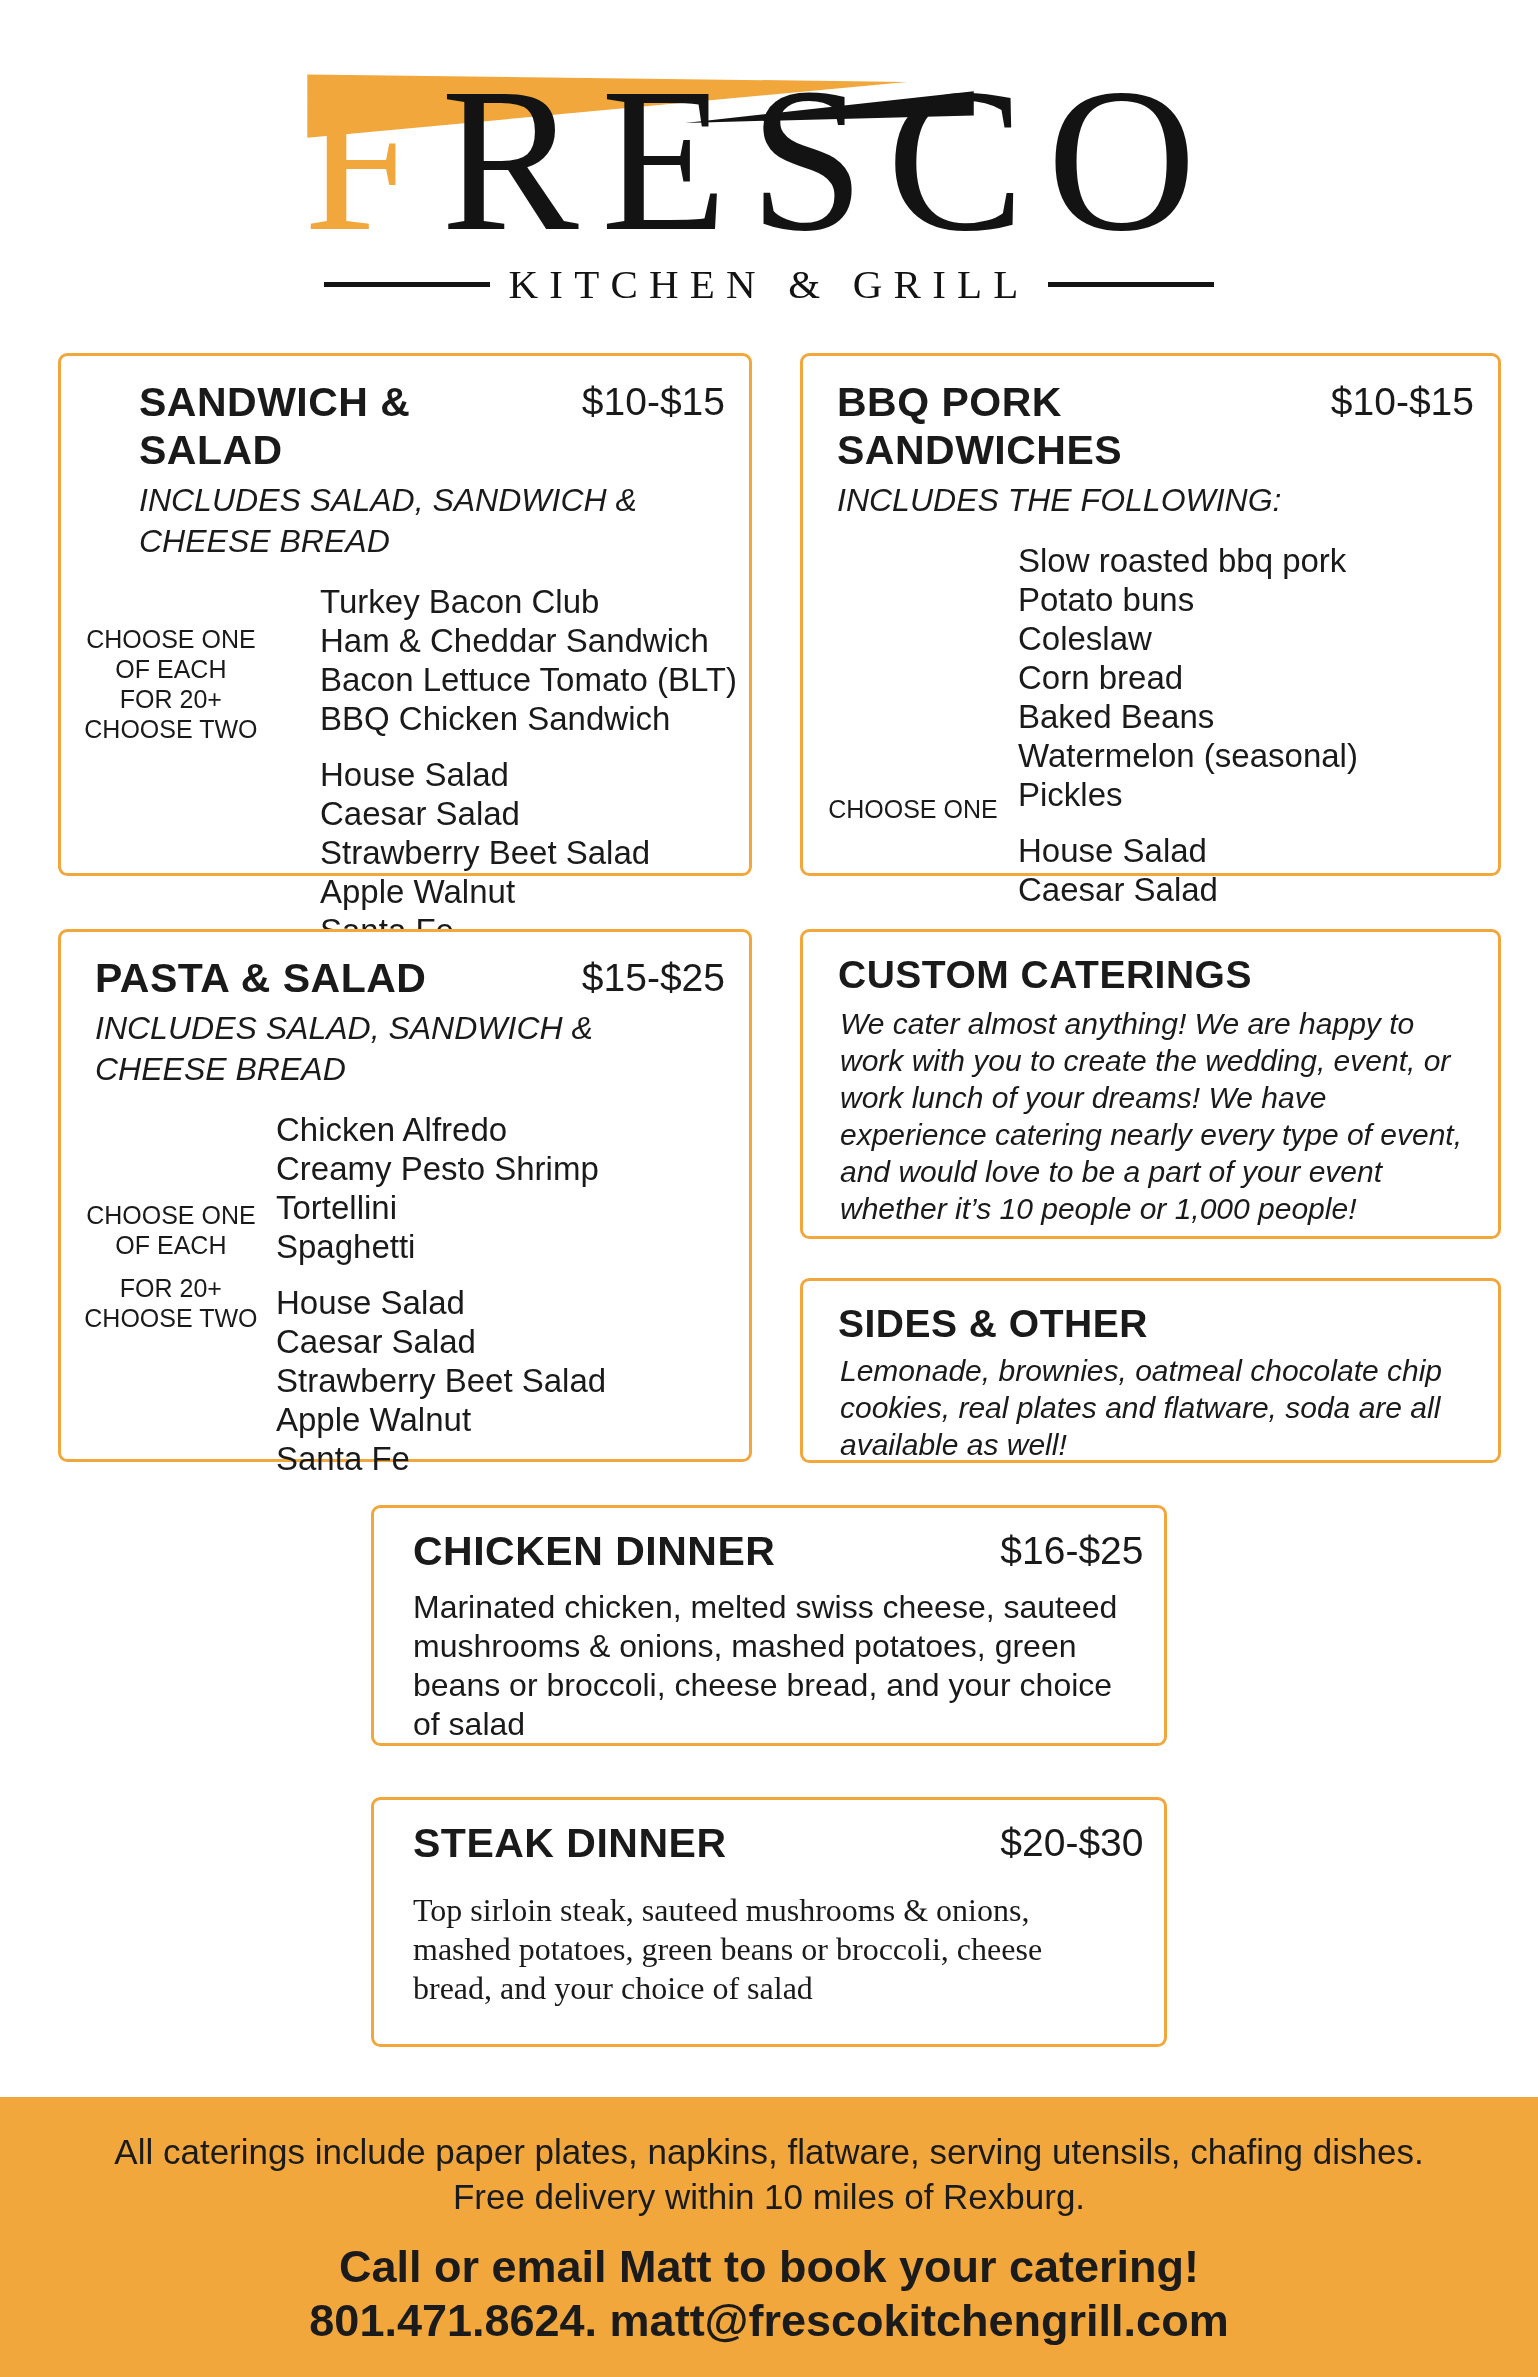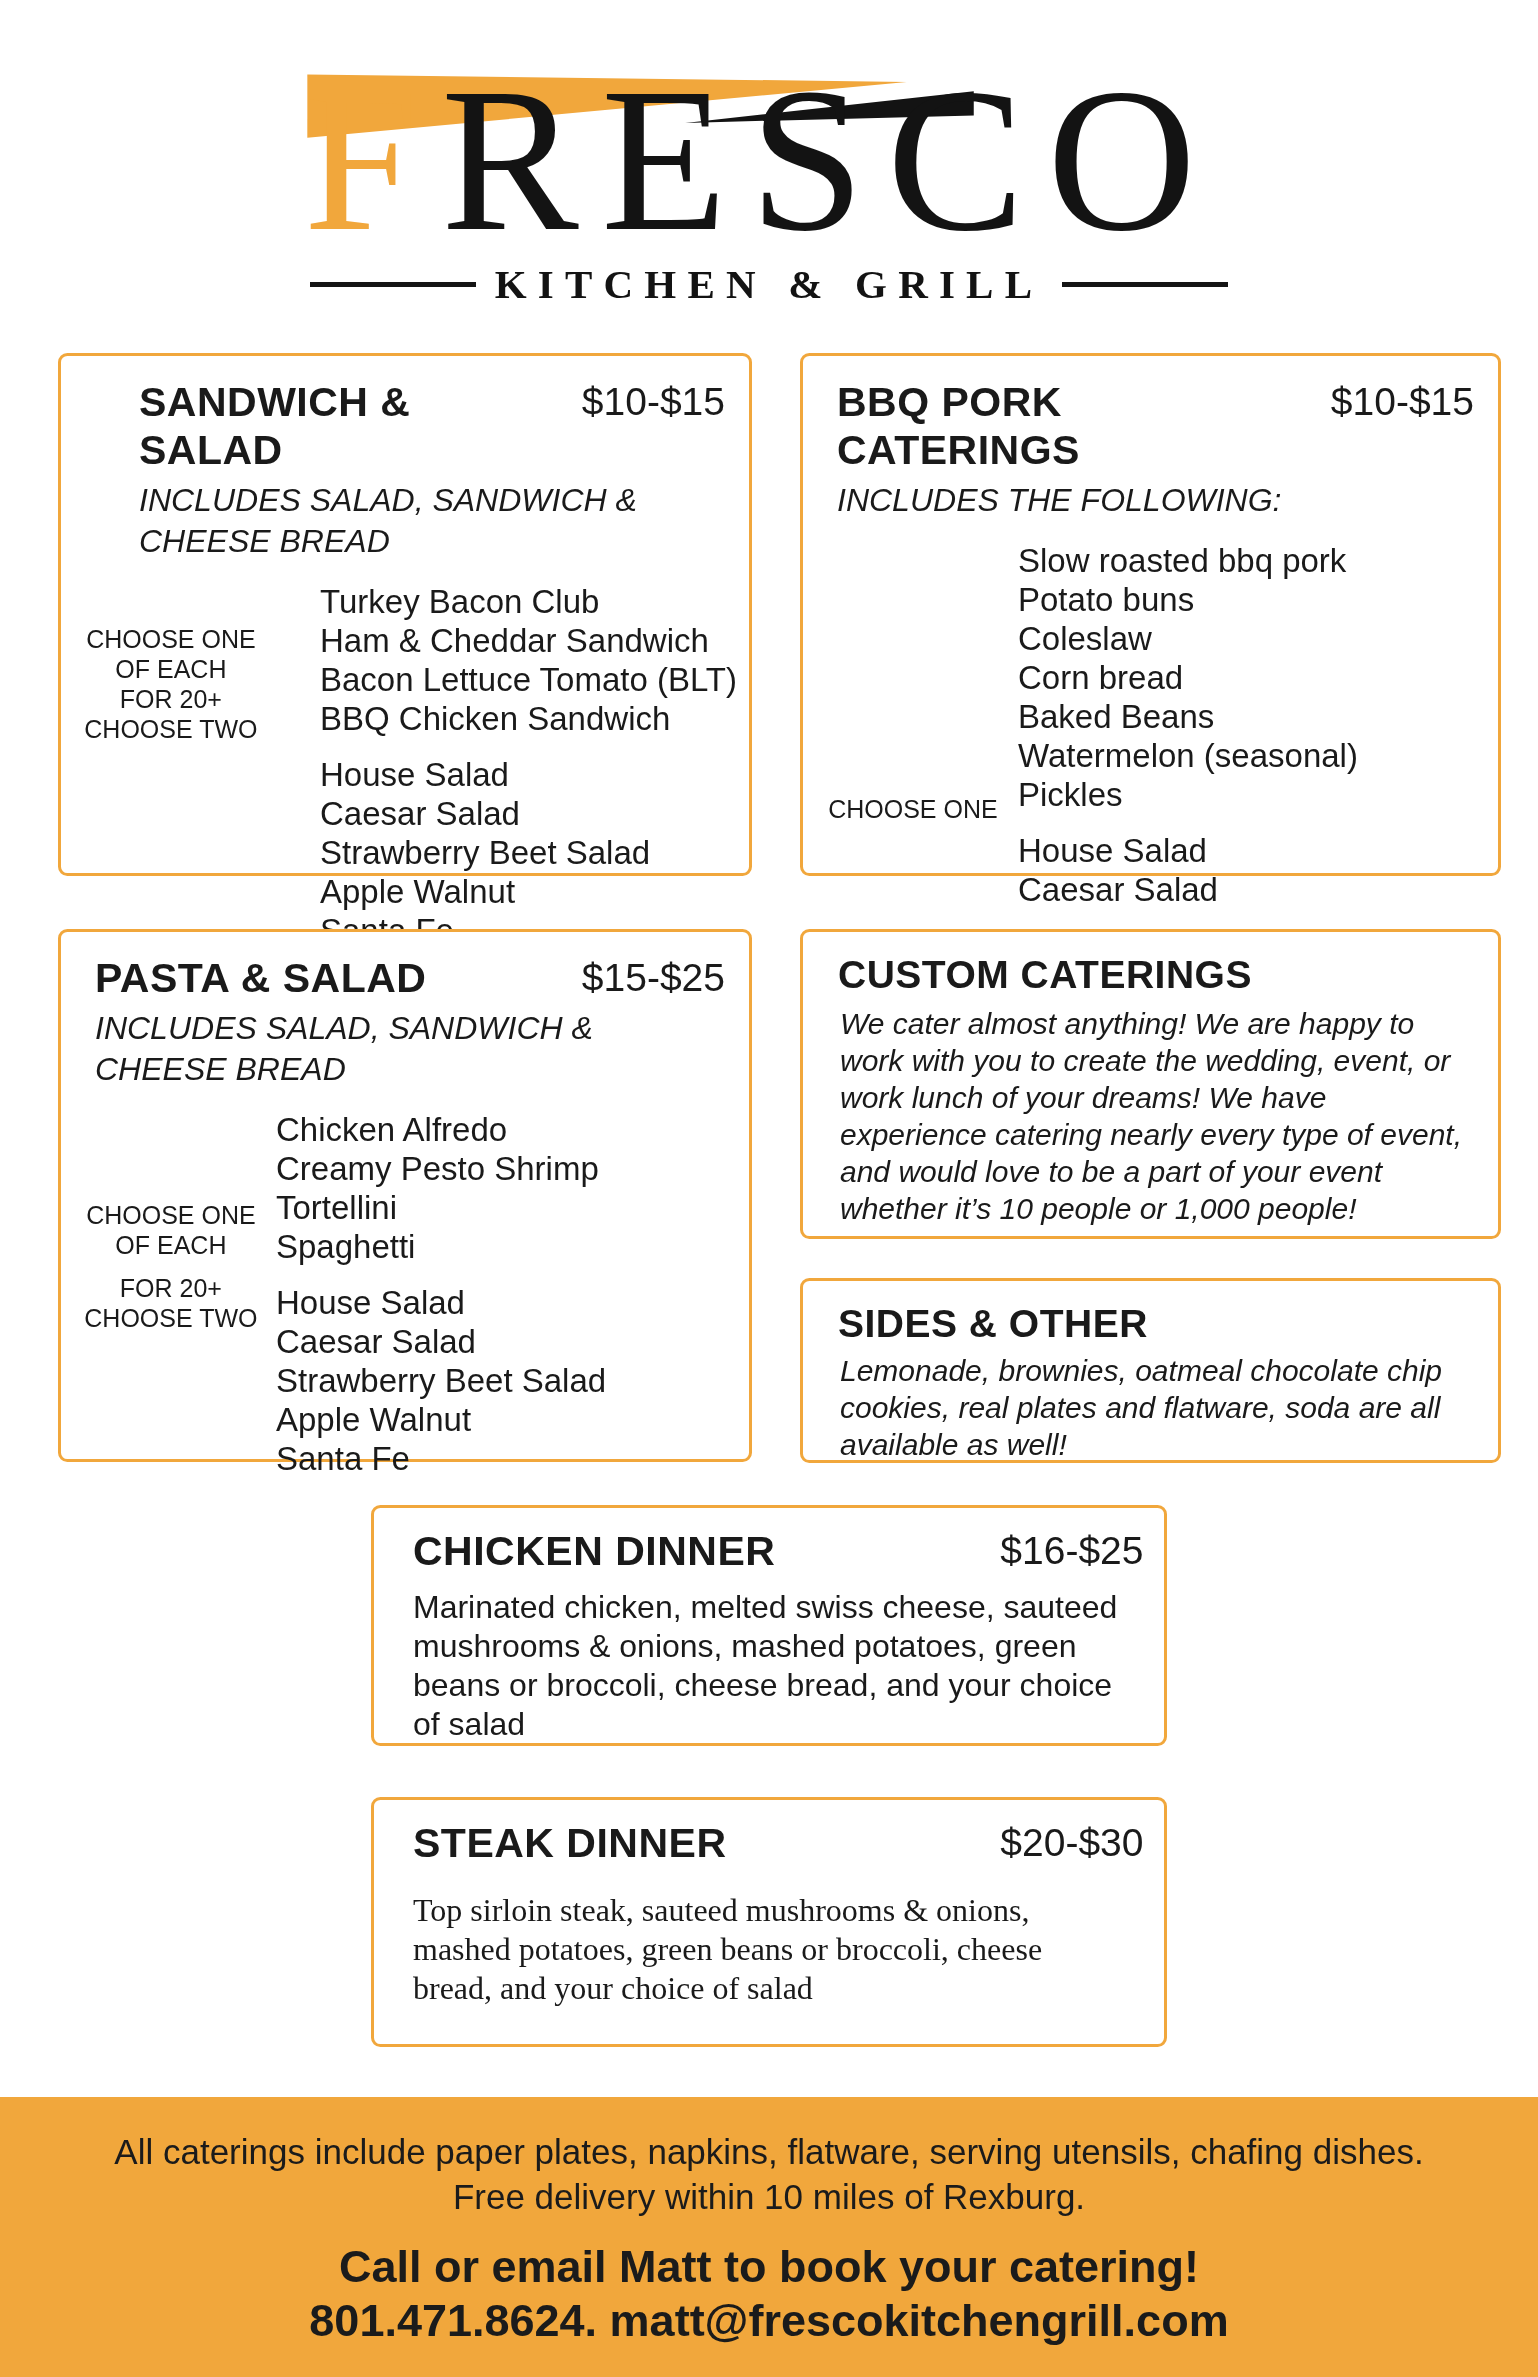--- a/index.html
+++ b/index.html
@@ -15,21 +15,21 @@
   .logo { position:absolute; top:54px; left:0; width:100%; }
   .logo-svg { display:block; margin:0 auto; }
   .logo-text { font-family:"Liberation Serif","DejaVu Serif",serif; font-size:222px; letter-spacing:24px; }
   .logo-f { fill:var(--accent); }
   .logo-rest { fill:#131313; }
   .swoosh-orange { fill:var(--accent); }
   .swoosh-black { fill:#131313; }
   .tagline-row { display:flex; justify-content:center; align-items:center; gap:18.6px; margin-top:-35px; }
   .rule { width:166px; height:4.7px; background:#141414; }
   .tagline {
-    font-family:"Liberation Serif","DejaVu Serif",serif; font-weight:bold;
+    font-family:"Liberation Serif","DejaVu Serif",serif; font-weight:normal;
     font-size:41px; letter-spacing:11.2px; line-height:47px; color:#131313; white-space:nowrap;
   }
 
   
   .menu-box { position:absolute; background:#fff; border:3.7px solid var(--accent); border-radius:9.3px; }
   #box-sandwich { left:58px;  top:353px;  width:694px; height:523px;padding-left:44px; }
   #box-bbq      { left:800px; top:353px;  width:701px; height:523px; }
   #box-pasta    { left:58px;  top:929px;  width:694px; height:533px; }
   #box-custom   { left:800px; top:929px;  width:701px; height:310px; }
   #box-sides    { left:800px; top:1278px; width:701px; height:185px; }
@@ -104,21 +104,21 @@
       <li class="item">House Salad</li>
       <li class="item">Caesar Salad</li>
       <li class="item">Strawberry Beet Salad</li>
       <li class="item">Apple Walnut</li>
       <li class="item">Santa Fe</li>
     </ul>
   </section>
 
   <section class="menu-box" id="box-bbq">
     <div class="box-head">
-      <h2 class="box-title">BBQ PORK CATERINGS</h2>
+      <h2 class="box-title">BBQ PORK SANDWICHES</h2>
       <span class="box-price">$10-$15</span>
     </div>
     <p class="box-subtitle">INCLUDES THE FOLLOWING:</p>
     <div class="choose-label" style="top:438px">
       <div class="choose-line">CHOOSE ONE</div>
     </div>
     <ul class="item-list first">
       <li class="item">Slow roasted bbq pork</li>
       <li class="item">Potato buns</li>
       <li class="item">Coleslaw</li>

